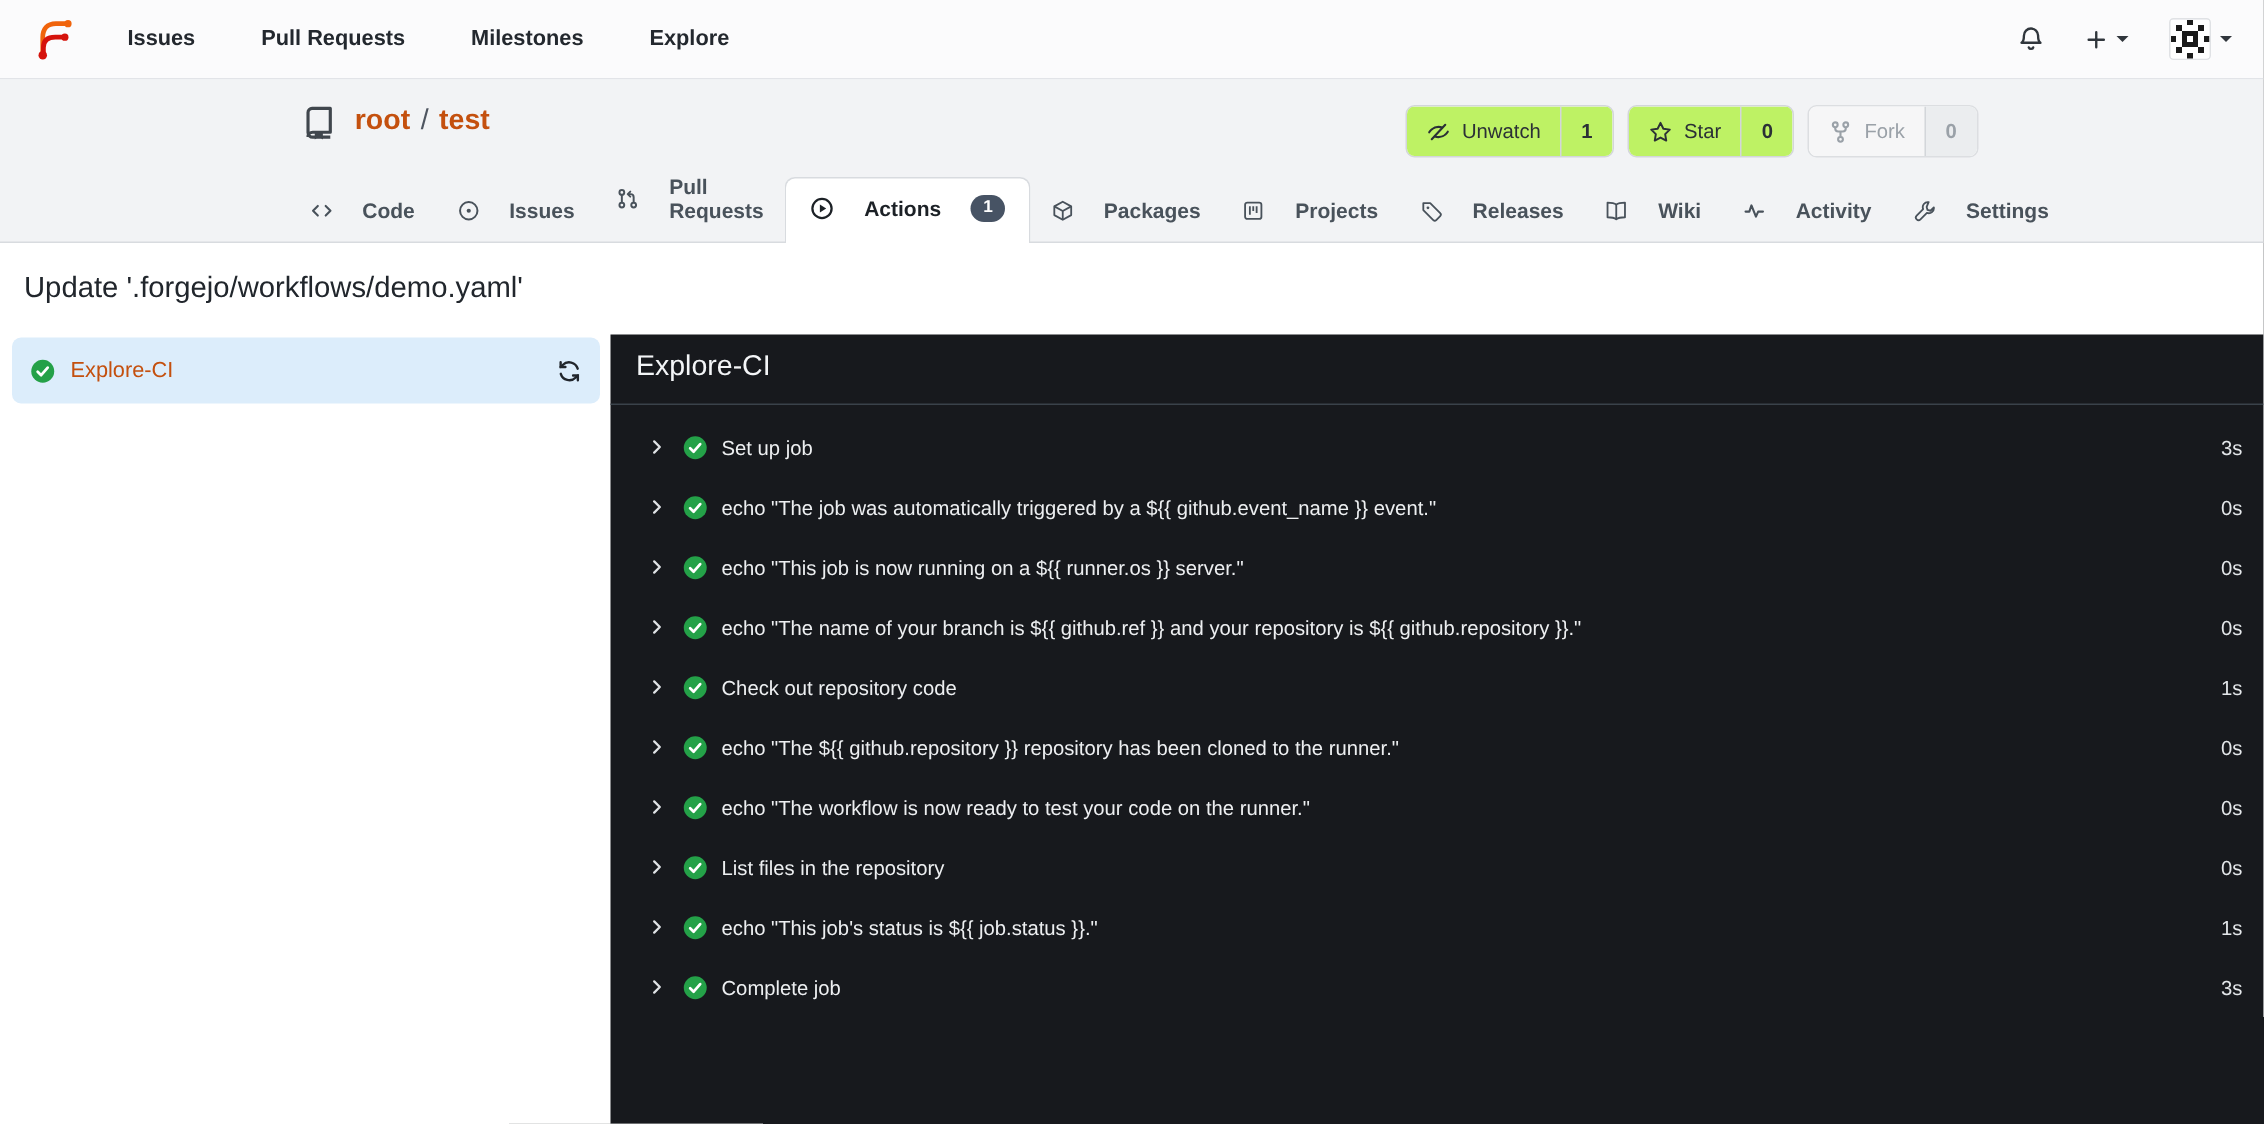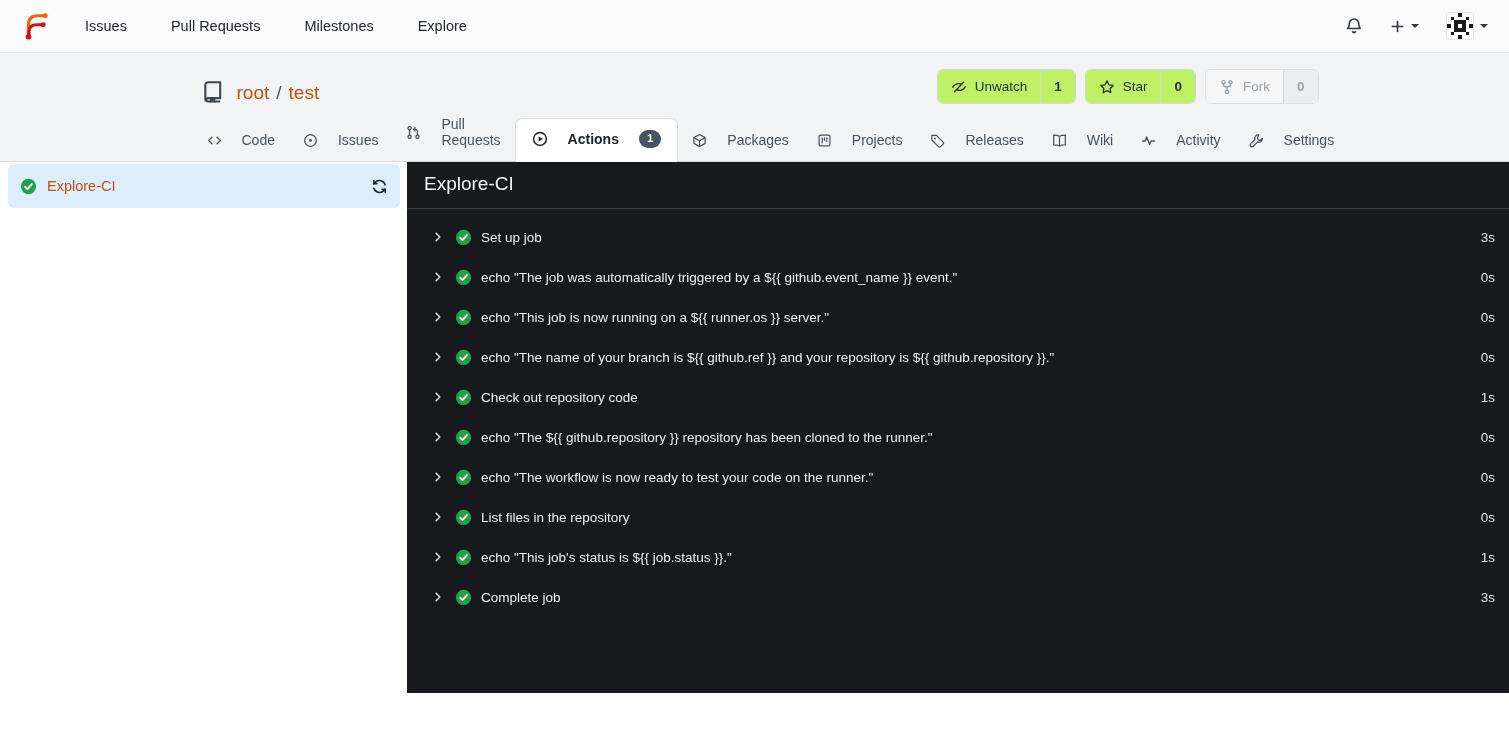--- a/index.html
+++ b/index.html
@@ -1,38 +1,38 @@
 <!DOCTYPE html>
 <html style="--accent-link: #c4500e; --success-green: #24a148; --badge-bg: #475364; --panel-bg: #17191d; --panel-border: #3a424a; --sidebar-active-bg: #dcedfb; --header-bg: #f2f3f5; --navbar-bg: #fbfbfc;"><head>
 <meta charset="utf-8">
 <style>
   * { margin:0; padding:0; box-sizing:border-box; }
   html,body { width:1509px; height:749px; overflow:hidden; background:#fff;
     font-family:"Liberation Sans", sans-serif; color:#24292e; }
-  a { text-decoration:none; color:inherit; }
+  a { text-decoration:none; color:inherit;font-weight:bold; }
   button { font:inherit; background:none; border:none; color:inherit; cursor:pointer; }
   .icon { display:inline-flex; align-items:center; }
   svg { display:block; }
 
   
   .navbar { height:53px; background:var(--navbar-bg,#fbfbfc); border-bottom:1px solid #e2e4e8;
     display:flex; align-items:center; padding:0 21px; }
   .logo { margin-right:34px; display:flex; }
   .nav-links { display:flex; gap:44px; font-size:14.5px; color:#23282e; }
   .nav-link { cursor:pointer; }
   .nav-right { margin-left:auto; display:flex; align-items:center; gap:27px; }
   .icon-btn { display:flex; align-items:center; color:#30363c; }
   .caret { width:0; height:0; border-left:4px solid transparent; border-right:4px solid transparent;
     border-top:4.5px solid #30363c; margin-left:6px; }
   .avatar { width:28px; height:28px; border-radius:3px; overflow:hidden; border:1px solid #e0e2e5; }
 
   
   .repo-header { height:109px; background:var(--header-bg,#f2f3f5); border-bottom:1px solid #d8dbdf; }
   .repo-inner { width:1128px; margin:0 auto; height:100%; display:flex; flex-direction:column; }
-  .repo-title-row { display:flex; align-items:flex-end; margin-top:17px; height:34px; padding-left:10px; }
+  .repo-title-row { display:flex; align-items:flex-start; margin-top:17px; height:34px; padding-left:10px; }
   .repo-icon { color:#40464d; margin-right:12px; }
   .repo-title-row a { color:var(--accent-link,#c4500e); font-size:19px; }
   .repo-slash { color:#4e5560; font-size:19px; margin:0 7px; }
   .repo-actions { margin-left:auto; display:flex; gap:9px; }
   .btn-group { display:flex; border:1px solid #d3d6da; border-radius:6px; overflow:hidden;
     font-size:13.5px; color:#2b3publ036; color:#2b3036; background:#fff; }
   .btn { display:flex; align-items:center; gap:8px; padding:0 13px; height:33px; background:#bef264; }
   .btn.count { border-left:1px solid #d3d6da; font-weight:700; padding:0 13px; }
   .btn-group.disabled { color:#9aa1a8; border-color:#dcdee1; }
   .btn-group.disabled .btn { background:#f6f6f7; cursor:default; }
@@ -277,20 +277,21 @@
               <path d="M10.4 1.9a3.6 3.6 0 0 0-3.9 4.9L1.9 11.4a1.9 1.9 0 0 0 2.7 2.7l4.6-4.6a3.6 3.6 0 0 0 4.9-3.9l-2.4 2.4-2.1-.6-.6-2.1Z"></path>
             </svg>
           </span>
           <span class="tab-label">Settings</span>
         </a>
       </div>
   </div>
 </header>
 
 <main>
+  <h1 class="page-title">Update '.forgejo/workflows/demo.yaml'</h1>
   <div class="run-view">
     <aside class="jobs-col">
       <div class="job-item">
         <span class="icon">
             <svg width="17" height="17" viewBox="0 0 16 16">
               <circle cx="8" cy="8" r="7.2" fill="#24a148"></circle>
               <path d="M4.8 8.3l2.2 2.2 4.1-4.8" fill="none" stroke="#fff" stroke-width="1.7" stroke-linecap="round" stroke-linejoin="round"></path>
             </svg>
           </span>
         <span class="job-name">Explore-CI</span>

